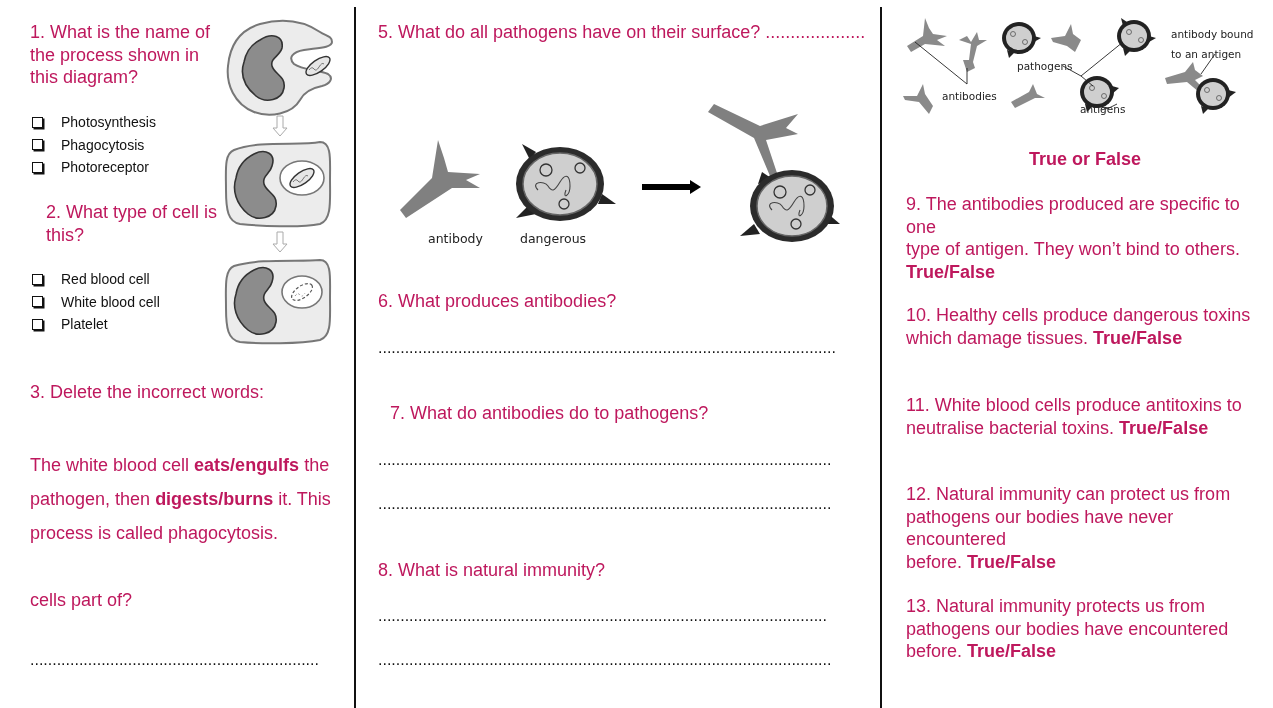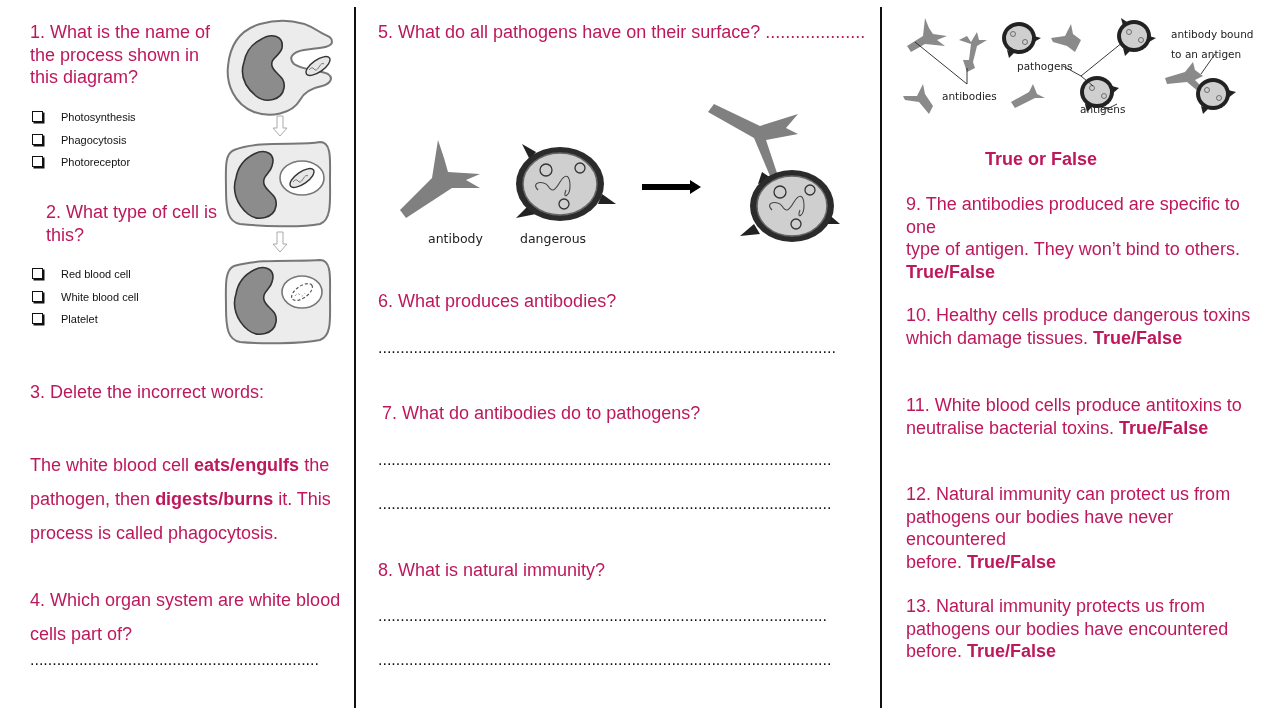--- a/index.html
+++ b/index.html
@@ -2,27 +2,27 @@
 <html><head>
 <meta charset="utf-8">
 <style>
   html, body { margin: 0; padding: 0; background: #ffffff; }
   body { width: 1273px; height: 708px; position: relative; overflow: hidden;
          font-family: "Liberation Sans", sans-serif; color: #111; }
   .abs { position: absolute; }
   .q { font-size: 18px; line-height: 22.5px; color: #be185d; }
   .q b { font-weight: bold; }
   .divider { position: absolute; width: 1.5px; background: #111; }
-  .opt { display: flex; height: 22.5px; font-size: 11px; }
+  .opt { display: flex; align-items: center; height: 22.5px; font-size: 14px; }
   .cb { width: 11px; height: 11px; border: 1.6px solid #111; box-shadow: 1.5px 1.5px 0 #111;
         margin-right: 18px; margin-left: 2px; background: #fff; box-sizing: border-box; }
   .dots { font-size: 16px; letter-spacing: 0px; color: #111; white-space: nowrap; overflow: hidden; line-height: 16px; }
   .lbl-round { font-family: "DejaVu Sans", sans-serif; font-size: 12.5px; color: #222; }
   .lbl-small { font-family: "DejaVu Sans", sans-serif; font-size: 10.5px; color: #222; }
-  .center { text-align: left; }
+  .center { text-align: center; }
 </style>
 </head>
 <body>
 
 <div class="divider" style="left:354px; top:7px; height:701px;"></div>
 <div class="divider" style="left:880px; top:7px; height:701px;"></div>
 
 <section>
 
   <div class="abs q" style="left:30px; top:21px;">
@@ -99,21 +99,20 @@
     <div>
       <span>The white blood cell </span><b>eats/engulfs</b><span> the</span>
     </div>
     <div>
       <span>pathogen, then </span><b>digests/burns</b><span> it. This</span>
     </div>
     <div>process is called phagocytosis.</div>
   </div>
 
   <div class="abs q" style="left:30px; top:583px; line-height:34px;">
-    <div>4. Which organ system are white blood</div>
     <div>cells part of?</div>
   </div>
   <div class="abs dots" style="left:30px; top:652px; width:288px;">.............................................................................</div>
 </section>
 
 <section>
   <div class="abs q" style="left:378px; top:21px; white-space:nowrap;">
     <span>5. What do all pathogens have on their surface?</span>
     <span>....................</span>
   </div>
@@ -153,21 +152,21 @@
       <circle cx="406" cy="124" r="5" fill="none" stroke="#333" stroke-width="1.3"></circle>
       <path d="M382 110 c-8 -8 6 -10 10 -4 s6 6 12 -4 s10 -6 10 4 s-8 14 -4 4" fill="none" stroke="#444" stroke-width="1.1"></path>
     </g>
   </svg>
   <div class="abs lbl-round" style="left:403px; top:231px;margin-left:25px;">antibody</div>
   <div class="abs lbl-round" style="left:520px; top:231px;">dangerous</div>
 
   <div class="abs q" style="left:378px; top:290px;">6. What produces antibodies?</div>
   <div class="abs dots" style="left:378px; top:340px; width:458px;">........................................................................................................................................</div>
 
-  <div class="abs q" style="left:382px; top:402px;">7. What do antibodies do to pathogens?</div>
+  <div class="abs q" style="left:390px; top:402px;">7. What do antibodies do to pathogens?</div>
   <div class="abs dots" style="left:378px; top:452px; width:453px;">......................................................................................................................................</div>
   <div class="abs dots" style="left:378px; top:496px; width:453px;">......................................................................................................................................</div>
 
   <div class="abs q" style="left:378px; top:559px;">8. What is natural immunity?</div>
   <div class="abs dots" style="left:378px; top:608px; width:449px;">....................................................................................................................................</div>
   <div class="abs dots" style="left:378px; top:652px; width:453px;">......................................................................................................................................</div>
 </section>
 
 <section>
   <svg class="abs" style="left:895px; top:10px;" width="370" height="115" viewBox="0 0 370 115">

